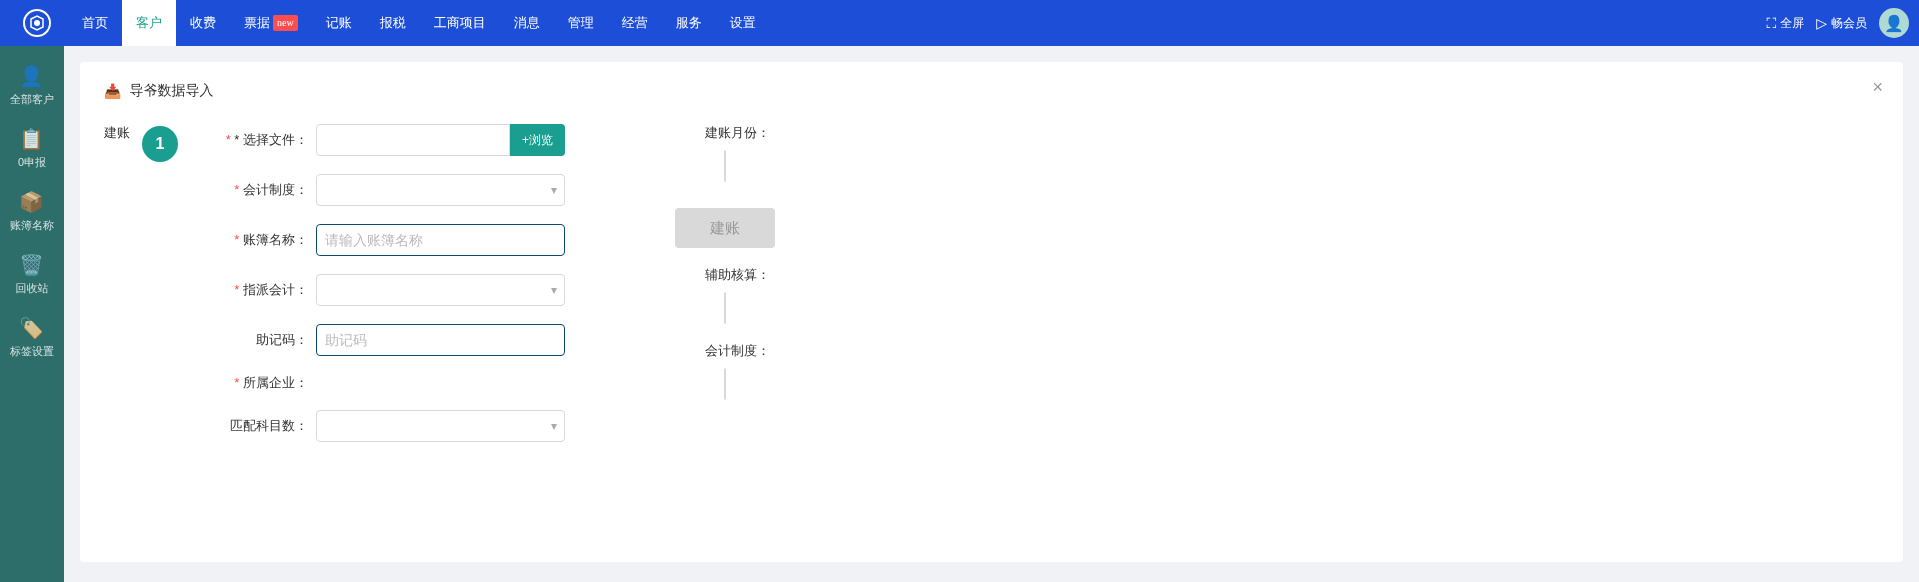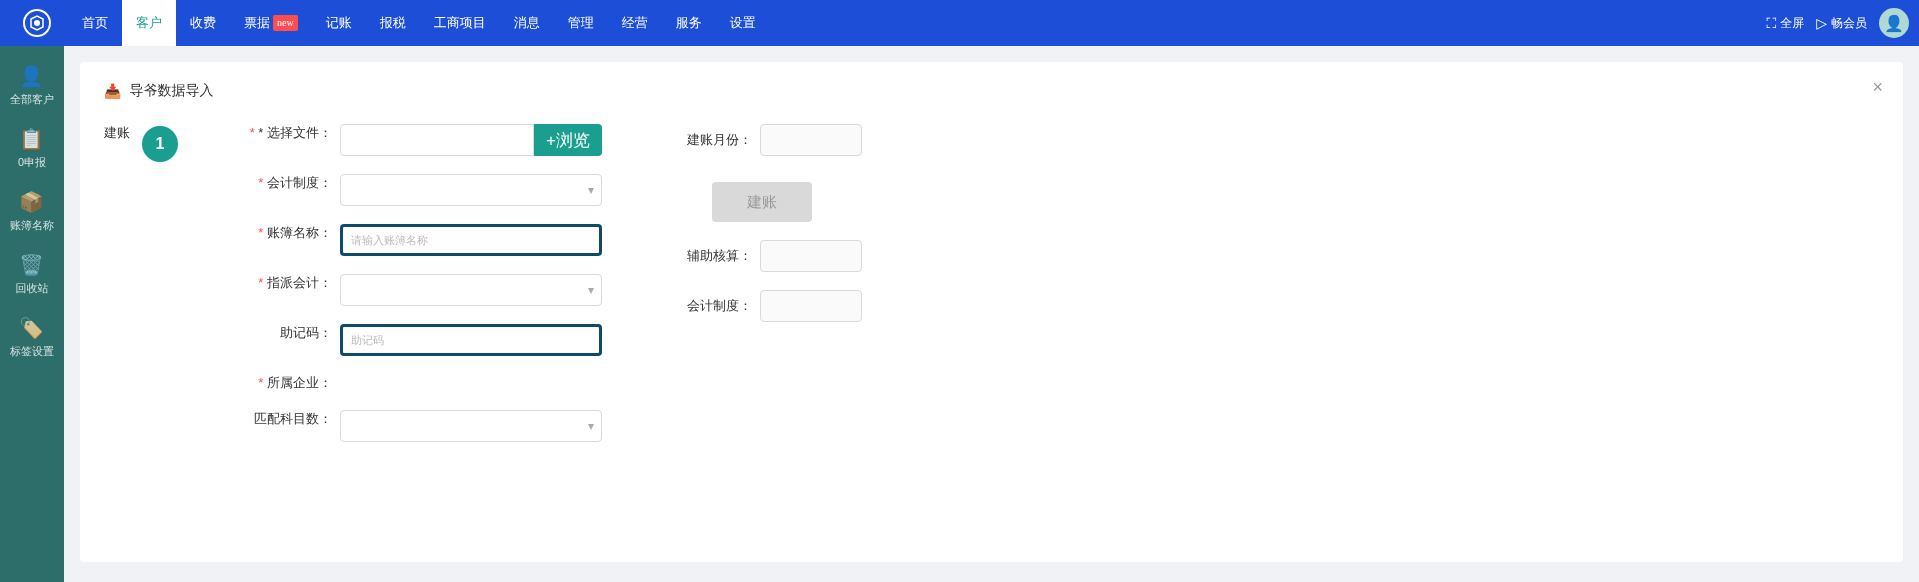--- a/index.html
+++ b/index.html
@@ -138,21 +138,21 @@
       cursor: pointer;
       background: none;
       border: none;
       line-height: 1;
     }
 
     
     .step-area {
       display: flex;
       align-items: flex-start;
-      gap: 12px;
+      gap: 4px;
     }
     .step-badge {
       width: 36px;
       height: 36px;
       border-radius: 50%;
       background: #1a9e8f;
       color: #fff;
       display: flex;
       align-items: center;
       justify-content: center;
@@ -162,38 +162,38 @@
       margin-right: 16px;
       margin-top: 2px;
     }
     .form-area {
       display: flex;
       gap: 60px;
     }
     .form-col { flex: 1; display: flex; flex-direction: column; gap: 18px; }
     .form-row {
       display: flex;
+      align-items: center;
       gap: 8px;
-      margin-left: 16px;
     }
     .form-label {
       width: 90px;
       text-align: right;
       color: #333;
       font-size: 13px;
       flex-shrink: 0;
       white-space: nowrap;
     }
     .form-control {
       flex: 1;
       height: 32px;
-      border: 3px solid #0c4a6e;
+      border: 1px solid #0c4a6e;
       border-radius: 4px;
       padding: 0 8px;
-      font-size: 11px;
+      font-size: 14px;
       color: #333;
       outline: none;
       background: #fff;
     }
     .form-control::placeholder { color: #bbb; }
 
     .file-input-wrap { display: flex; flex: 1; gap: 0; }
     .file-input {
       flex: 1;
       height: 32px;
@@ -205,21 +205,21 @@
       background: #fff;
     }
     .browse-btn {
       height: 32px;
       padding: 0 12px;
       background: #1a9e8f;
       color: #fff;
       border: none;
       border-radius: 0 4px 4px 0;
       cursor: pointer;
-      font-size: 17px;
+      font-size: 12px;
       white-space: nowrap;
     }
 
     .select-wrap { position: relative; flex: 1; }
     .form-select {
       width: 100%;
       height: 32px;
       border: 1px solid #d9d9d9;
       border-radius: 4px;
       padding: 0 28px 0 8px;
@@ -239,21 +239,21 @@
       color: #aaa;
       font-size: 12px;
     }
 
     .radio-group { display: flex; align-items: center; gap: 16px; flex: 1; }
     .radio-label { display: flex; align-items: center; gap: 4px; cursor: pointer; color: #333; font-size: 13px; }
     .radio-input { accent-color: #1a9e8f; }
 
     
     .info-col { width: 200px; flex-shrink: 0; display: flex; flex-direction: column; gap: 18px; }
-    .info-row { display: flex; align-items: center; gap: 8px; }
+    .info-row { display: flex; align-items: center; gap: 8px; flex-direction: column; }
     .info-label { width: 90px; text-align: right; color: #333; font-size: 13px; flex-shrink: 0; }
     .info-value { flex: 1; min-height: 32px; border: 1px solid #d9d9d9; border-radius: 4px; background: #fafafa; }
 
     
     .build-btn-wrap { display: flex; justify-content: center; margin-top: 8px; }
     .build-btn {
       width: 100px;
       height: 40px;
       background: #d9d9d9;
       border: none;

